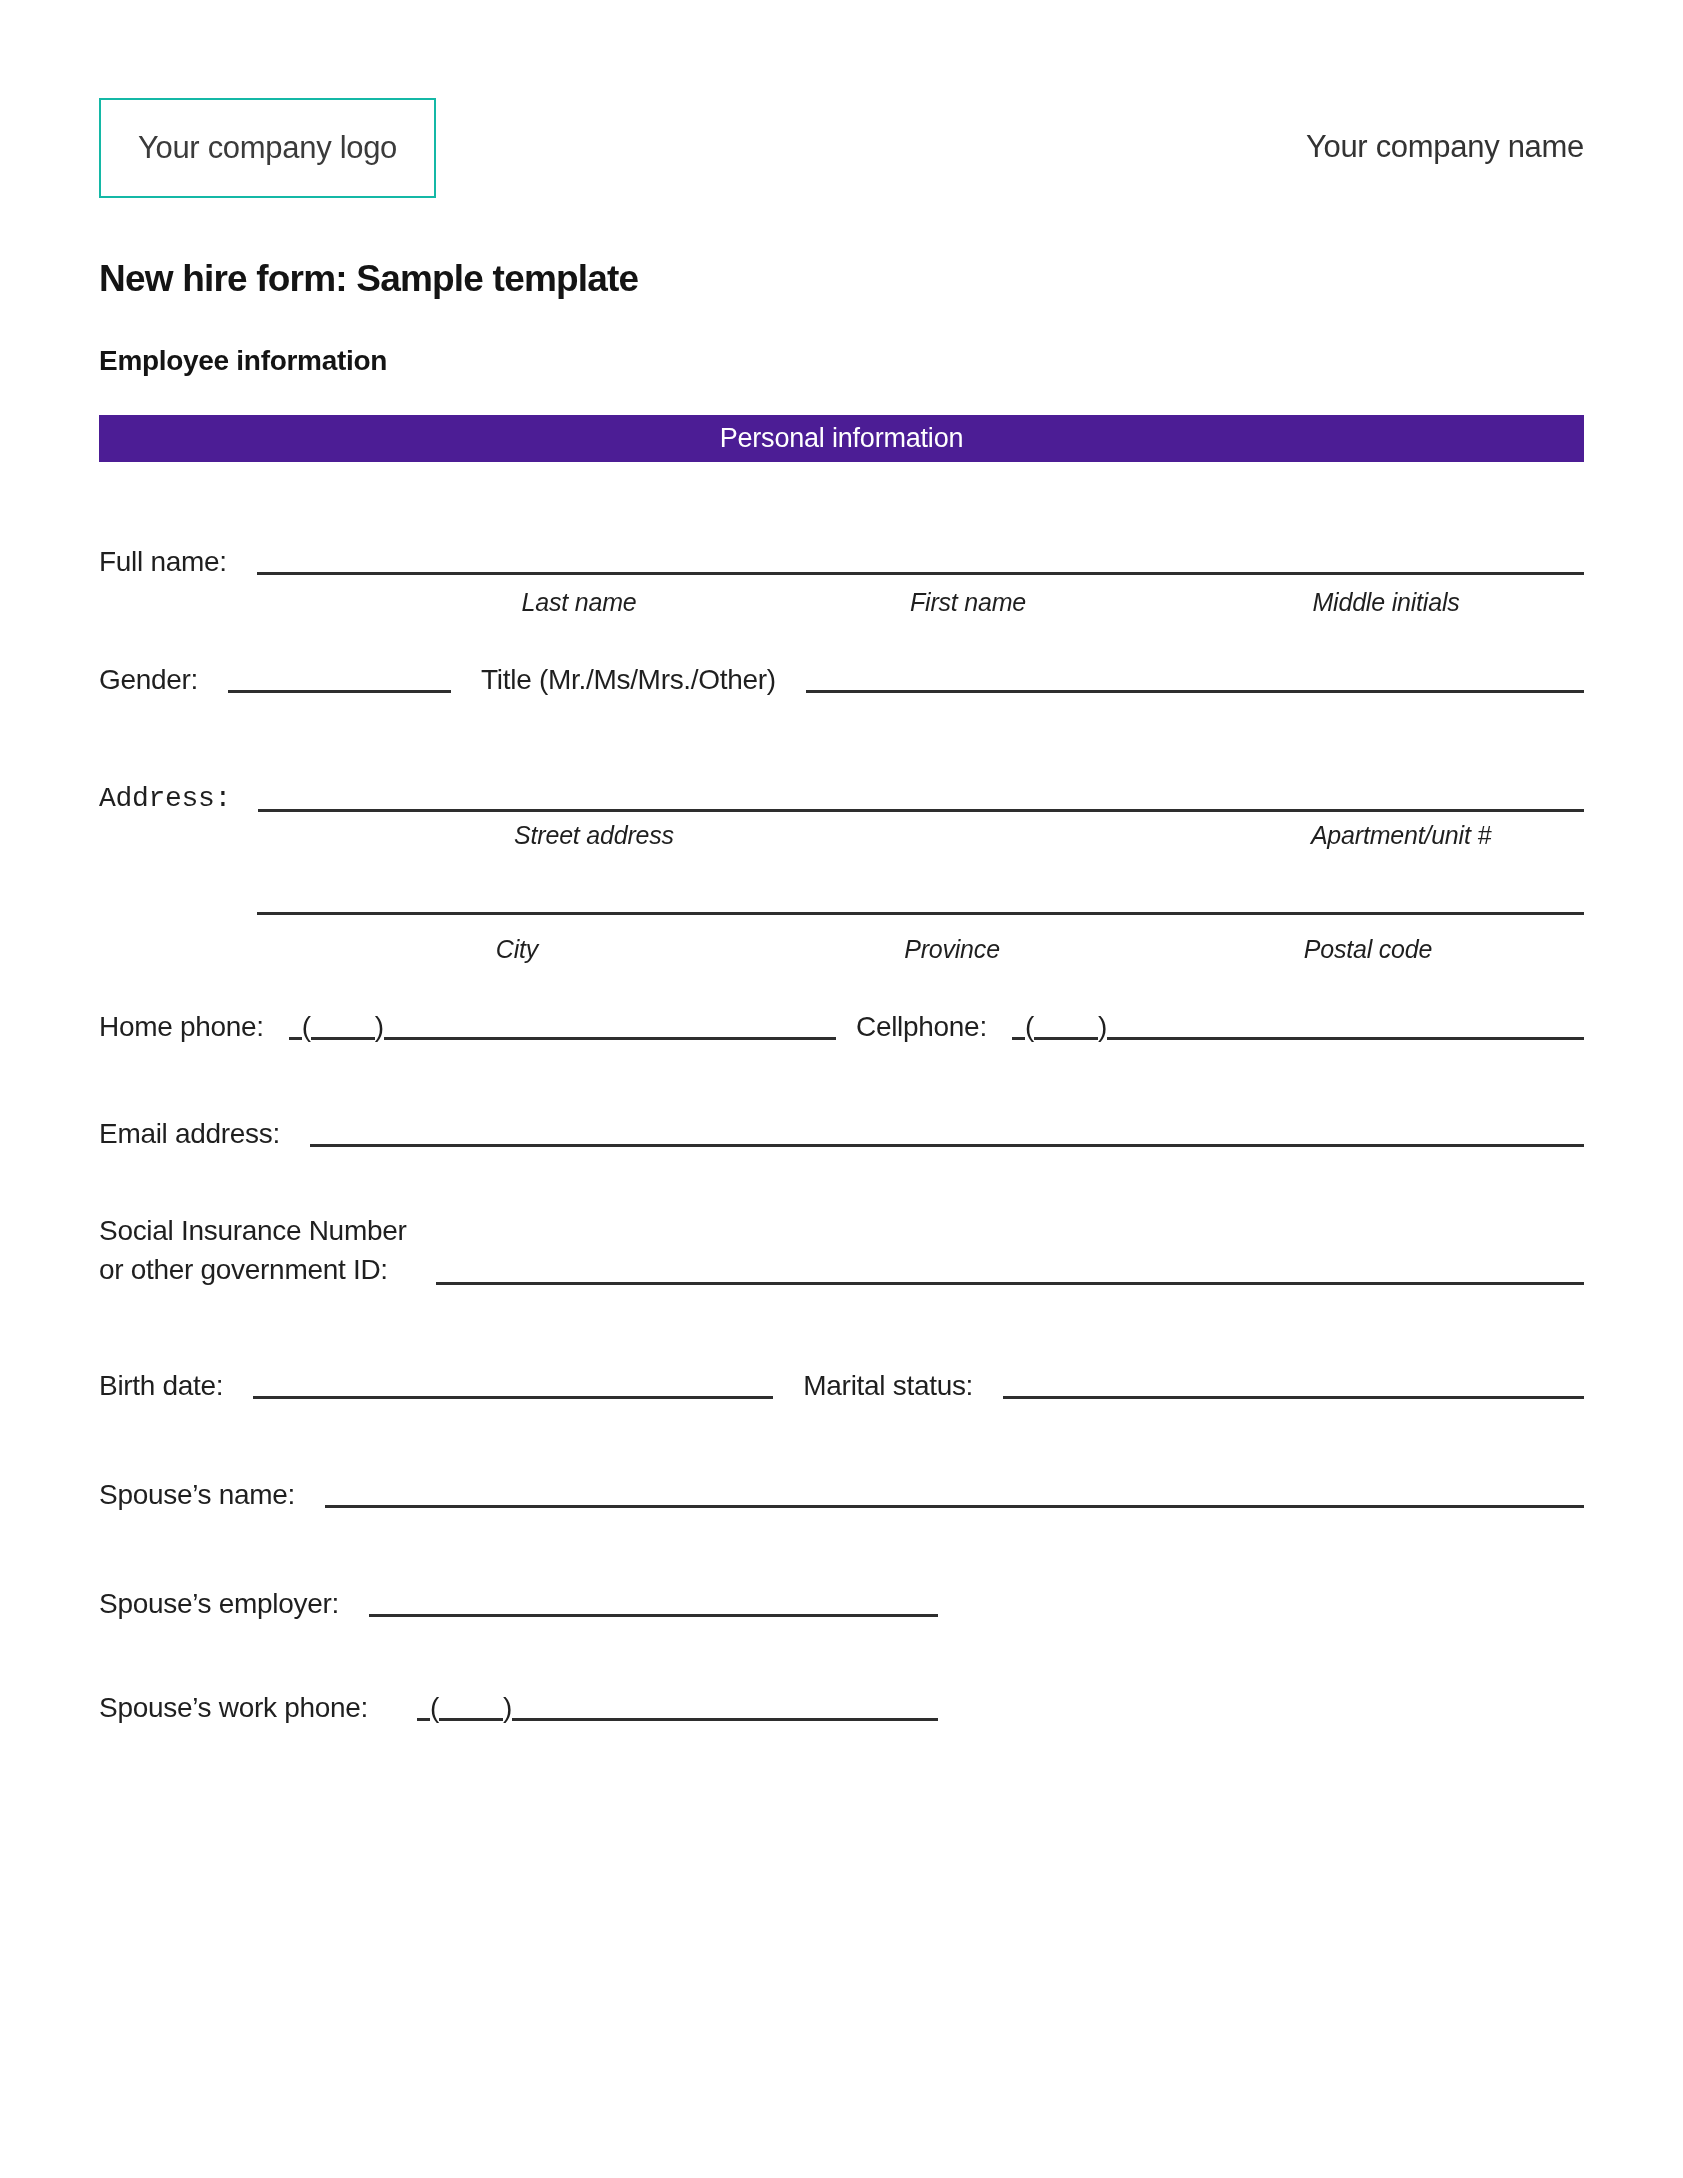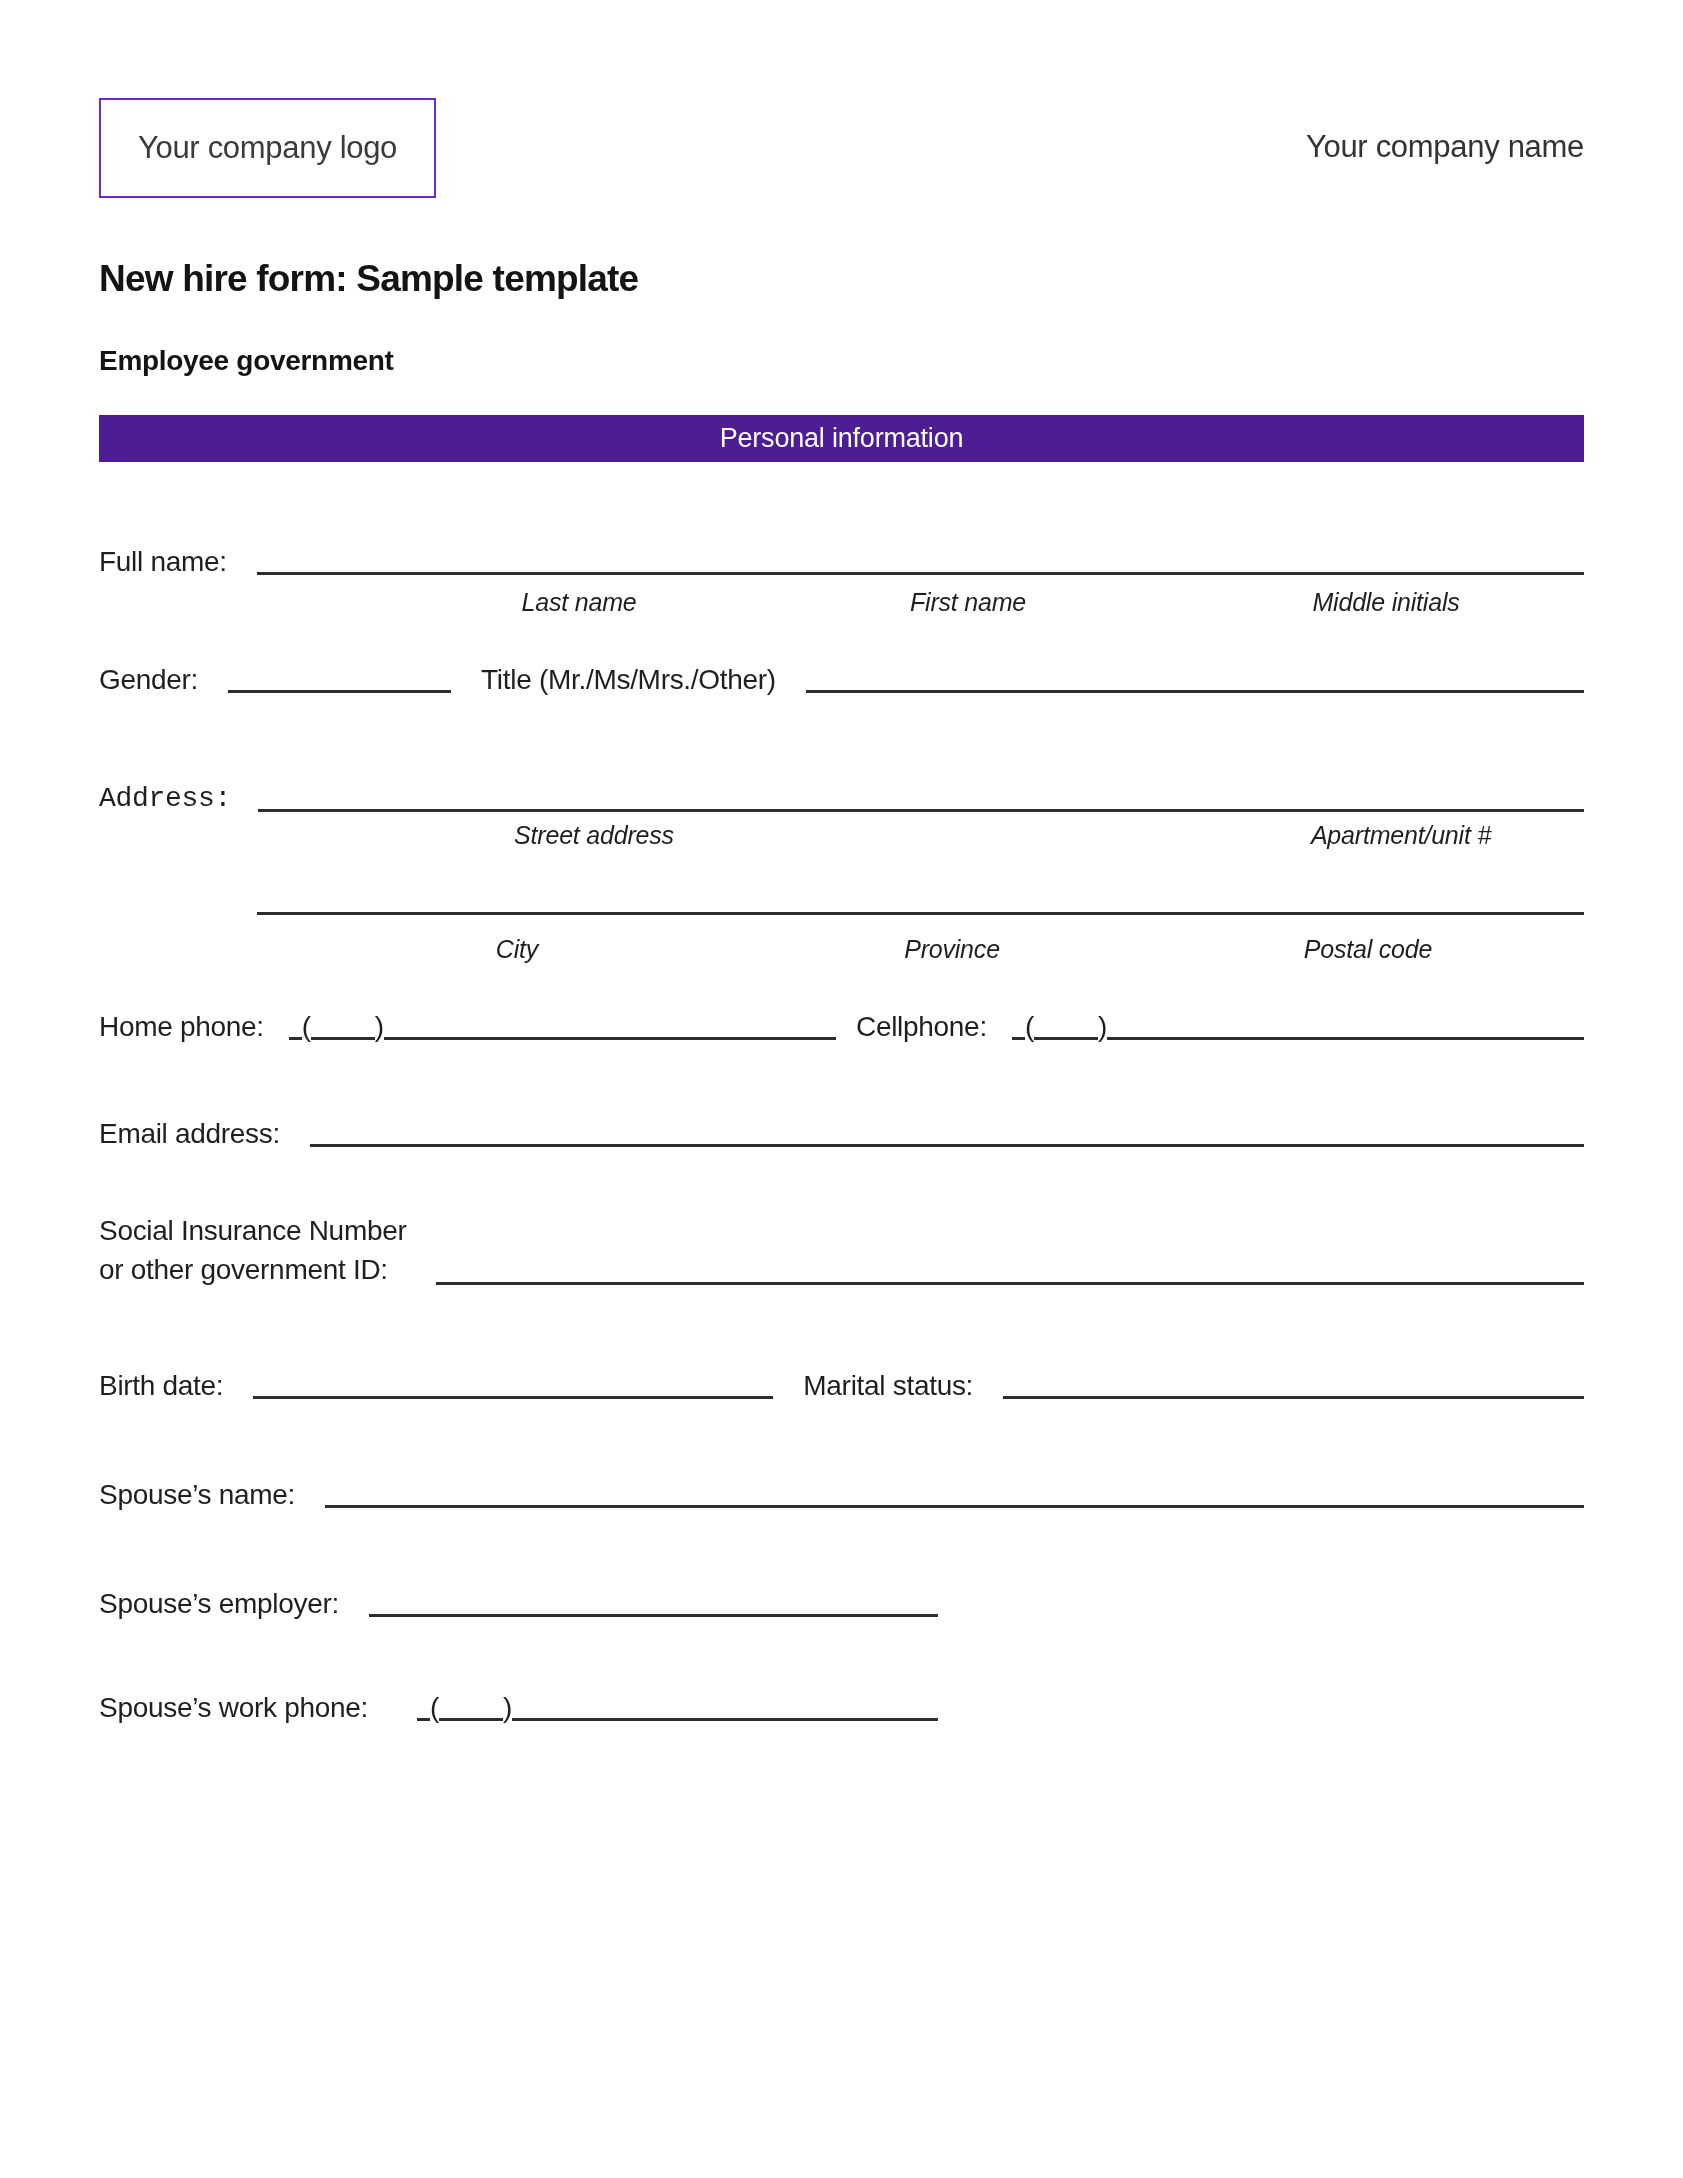--- a/index.html
+++ b/index.html
@@ -14,21 +14,21 @@
     height: 2178px;
     background: #ffffff;
     overflow: hidden;
   }
 
   
   .logo-box {
     position: absolute;
     left: 99px; top: 98px;
     width: 337px; height: 100px;
-    border: 2px solid #6d28d9;
+    border: 2px solid #14b8a6;
     display: flex; align-items: center; justify-content: center;
     font-size: 31px; font-weight: 300; color: #3b3b3b;
     letter-spacing: -0.3px;
   }
   .company-name {
     position: absolute;
     right: 99px; top: 129px;
     font-size: 31px; font-weight: 300; color: #333333;
     letter-spacing: -0.3px;
   }
@@ -101,21 +101,21 @@
 <body>
 
 <div class="page">
 
   <div class="logo-box">
     <span>Your company logo</span>
   </div>
   <div class="company-name">Your company name</div>
 
   <h1 class="doc-title">New hire form: Sample template</h1>
-  <h2 class="section-heading">Employee government</h2>
+  <h2 class="section-heading">Employee information</h2>
 
   <div class="bar">
     <span>Personal information</span>
   </div>
 
   <div class="row" style="top:543px">
     <span class="lbl">Full name:</span>
     <span class="line grow"></span>
   </div>
   <div class="subrow" style="top:588px">

